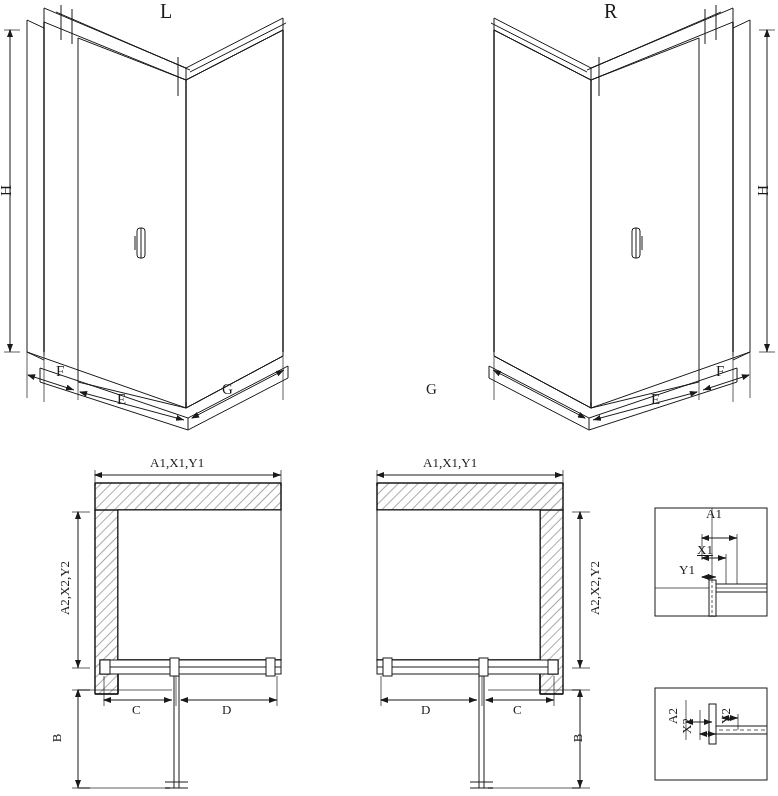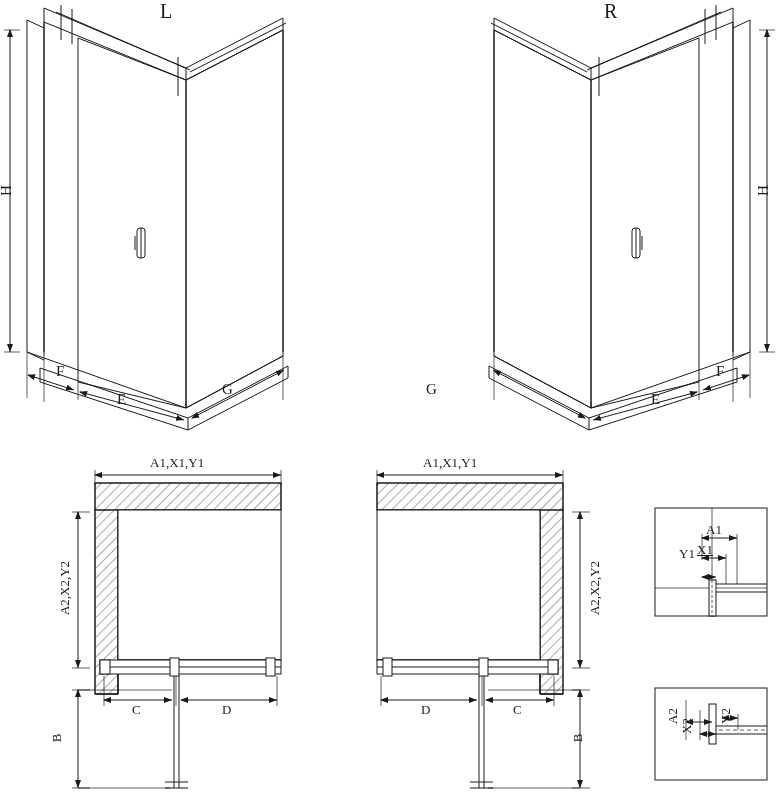--- a/index.html
+++ b/index.html
@@ -273,21 +273,21 @@
   <div class="lbl lbl-sm rot" style="left:545px;top:580px;width:100px;text-align:center;">A2,X2,Y2</div>
 
   <div class="lbl lbl-sm" style="left:132px;top:702px;">C</div>
   <div class="lbl lbl-sm" style="left:222px;top:702px;">D</div>
   <div class="lbl lbl-sm" style="left:421px;top:702px;">D</div>
   <div class="lbl lbl-sm" style="left:513px;top:702px;">C</div>
 
   <div class="lbl lbl-sm rot" style="left:53px;top:730px;">B</div>
   <div class="lbl lbl-sm rot" style="left:574px;top:730px;">B</div>
 
-  <div class="lbl lbl-sm" style="left:706px;top:522px;">A1</div>
+  <div class="lbl lbl-sm" style="left:706px;top:506px;">A1</div>
   <div class="lbl lbl-sm" style="left:697px;top:542px;text-decoration:underline;">X1</div>
-  <div class="lbl lbl-sm" style="left:679px;top:546px;">Y1</div>
+  <div class="lbl lbl-sm" style="left:679px;top:562px;">Y1</div>
 
   <div class="lbl lbl-sm rot" style="left:665px;top:708px;">A2</div>
   <div class="lbl lbl-sm rot" style="left:679px;top:718px;">X2</div>
   <div class="lbl lbl-sm rot" style="left:718px;top:708px;">Y2</div>
 
 </div>
 
 </body></html>

